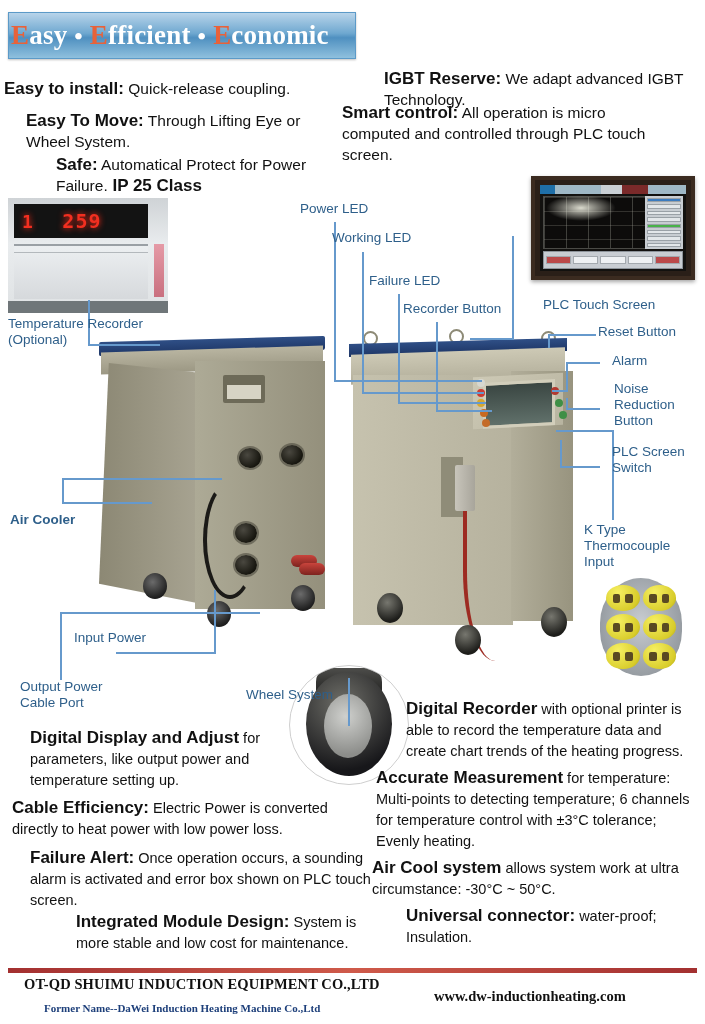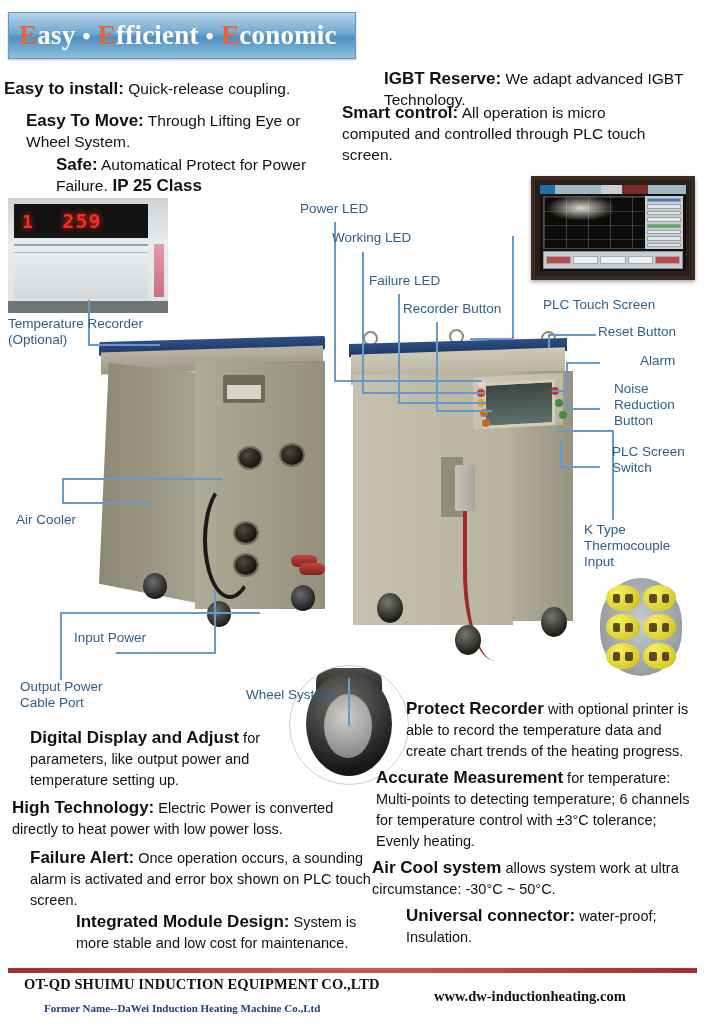--- a/index.html
+++ b/index.html
@@ -16,21 +16,21 @@
 
   
   #banner {
     position: absolute;
     left: 8px; top: 12px;
     width: 348px; height: 47px;
     background: linear-gradient(to bottom, #b8d4ea 0%, #6fa8d0 45%, #4f90c0 55%, #8fc0de 100%);
     border: 1px solid #5c9ac8;
     box-shadow: 0 1px 2px rgba(0,0,0,.25);
     display: flex; align-items: center;
-    padding-left: 10px;
+    padding-left: 2px;
     box-sizing: border-box;
   }
   #banner .btxt {
     font-family: "Liberation Serif", serif;
     font-size: 27px;
     font-weight: 700;
     color: #ffffff;
     white-space: nowrap;
     letter-spacing: .2px;
   }
@@ -498,61 +498,61 @@
 <div class="lline lv" style="left:566px; top:398px; height:12px;"></div>
 
 <div class="lline lh" style="left:560px; top:466px; width:40px;"></div>
 <div class="lline lv" style="left:560px; top:440px; height:28px;"></div>
 
 <div class="lline lv" style="left:612px; top:430px; height:90px;"></div>
 <div class="lline lh" style="left:556px; top:430px; width:58px;"></div>
 
 <div class="callout" style="left:8px;  top:316px; width:170px;">Temperature Recorder
 (Optional)</div>
-<div class="callout" style="left:16px;  top:512px;">Air Cooler</div>
+<div class="callout" style="left:10px;  top:512px;font-weight:bold;">Air Cooler</div>
 <div class="callout" style="left:74px; top:630px;">Input Power</div>
 <div class="callout" style="left:20px; top:679px;">Output Power
 Cable Port</div>
 <div class="callout" style="left:246px; top:687px;">Wheel System</div>
 
 <div class="callout" style="left:300px; top:201px;">Power LED</div>
 <div class="callout" style="left:332px; top:230px;">Working LED</div>
 <div class="callout" style="left:369px; top:273px;">Failure LED</div>
 <div class="callout" style="left:403px; top:301px;">Recorder Button</div>
 
 <div class="callout" style="left:543px; top:297px;">PLC Touch Screen</div>
 <div class="callout" style="left:598px; top:324px;">Reset Button</div>
-<div class="callout" style="left:640px; top:353px;">Alarm</div>
+<div class="callout" style="left:612px; top:353px;">Alarm</div>
 <div class="callout" style="left:614px; top:381px; width:90px;">Noise
 Reduction
 Button</div>
 <div class="callout" style="left:612px; top:444px; width:92px;">PLC Screen
 Switch</div>
 <div class="callout" style="left:584px; top:522px; width:100px;">K Type
 Thermocouple
 Input</div>
 
 <div class="blk f18" style="left:30px; top:727px; width:300px;">
   <span class="lead">Digital Display and Adjust</span><span class="body-t f15"> for parameters, like output power and temperature setting up.</span>
 </div>
 
 <div class="blk f18" style="left:12px; top:797px; width:345px;">
-  <span class="lead">High Technology:</span><span class="body-t f15"> Electric Power is converted directly to heat power with low power loss.</span>
+  <span class="lead">Cable Efficiency:</span><span class="body-t f15"> Electric Power is converted directly to heat power with low power loss.</span>
 </div>
 
 <div class="blk f18" style="left:30px; top:847px; width:345px;">
   <span class="lead">Failure Alert:</span><span class="body-t f15">  Once operation occurs, a sounding alarm is activated and error box shown on PLC touch screen.</span>
 </div>
 
 <div class="blk f18" style="left:76px; top:911px; width:300px;">
   <span class="lead">Integrated Module Design:</span><span class="body-t f15"> System is more stable and low cost for maintenance.</span>
 </div>
 
 <div class="blk f18" style="left:406px; top:698px; width:296px;">
-  <span class="lead">Protect Recorder</span><span class="body-t f15"> with optional printer is able to record the temperature data and create chart trends of the heating progress.</span>
+  <span class="lead">Digital Recorder</span><span class="body-t f15"> with optional printer is able to record the temperature data and create chart trends of the heating progress.</span>
 </div>
 
 <div class="blk f18" style="left:376px; top:767px; width:320px;">
   <span class="lead">Accurate Measurement</span><span class="body-t f15"> for temperature: Multi-points to detecting temperature; 6 channels for temperature control with ±3°C tolerance; Evenly heating.</span>
 </div>
 
 <div class="blk f18" style="left:372px; top:857px; width:320px;">
   <span class="lead">Air Cool system</span><span class="body-t f15"> allows system work at ultra circumstance: -30°C ~ 50°C.</span>
 </div>
 

